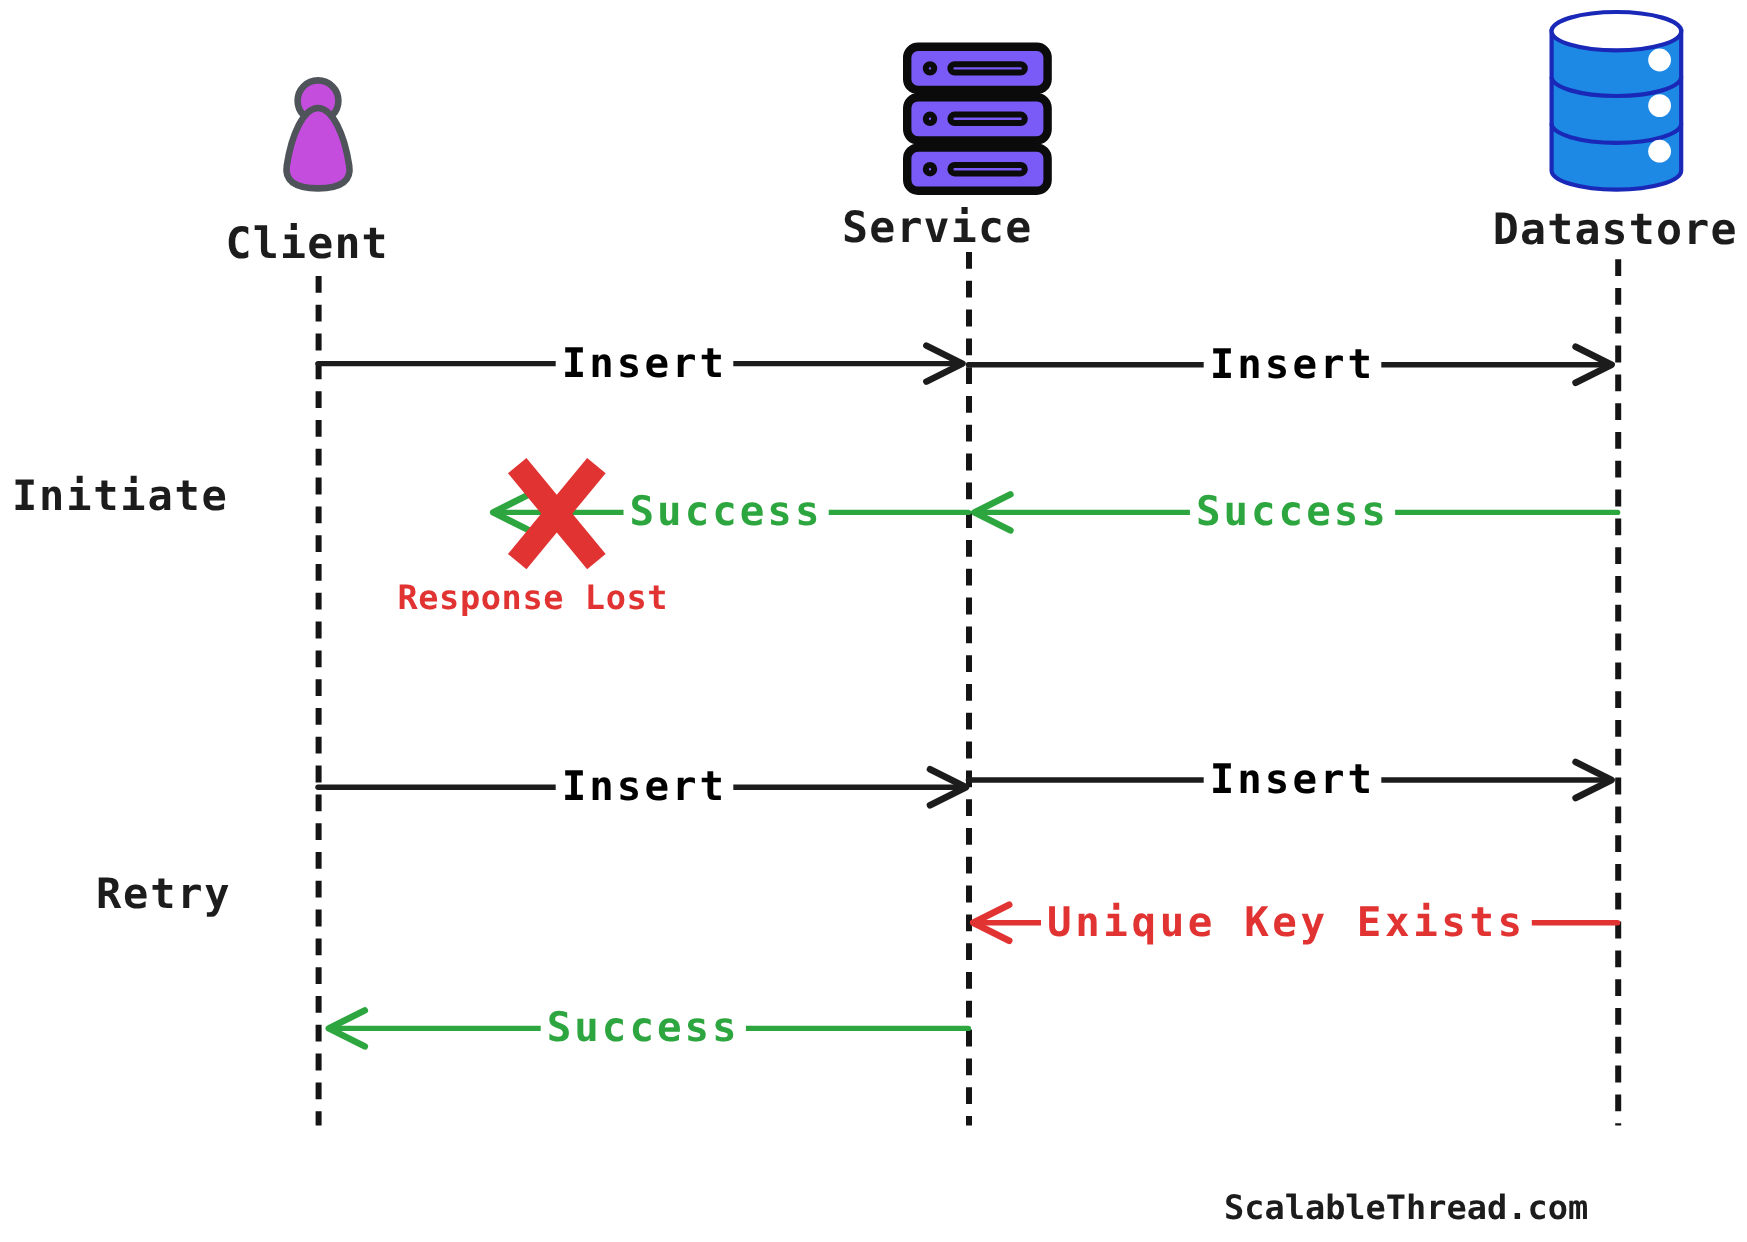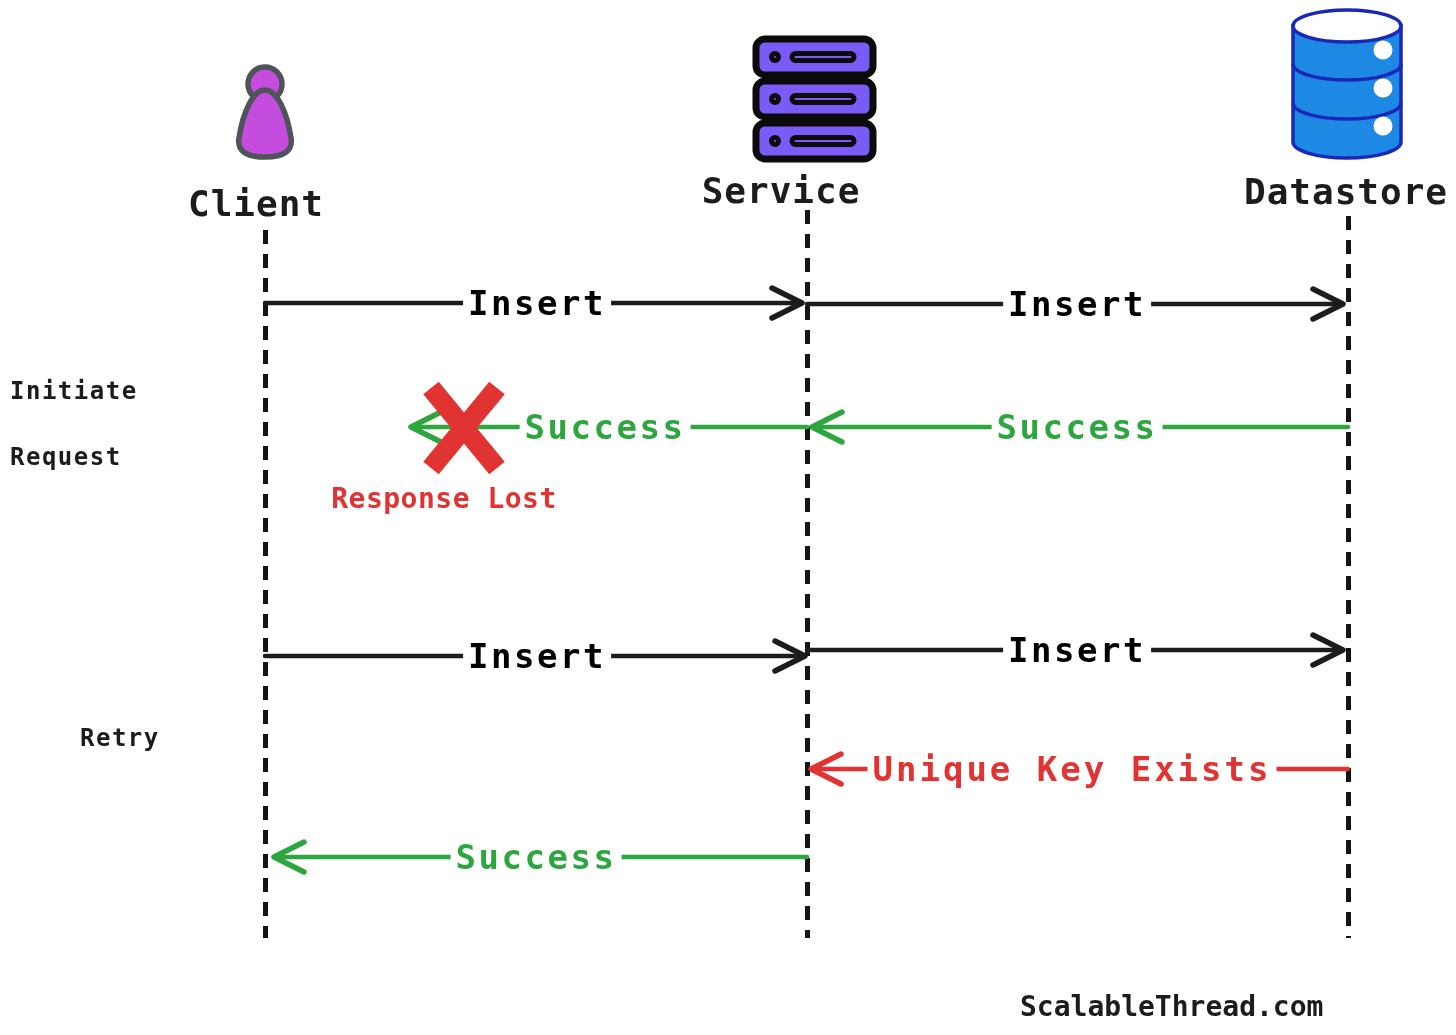--- a/index.html
+++ b/index.html
@@ -7,21 +7,21 @@
        font-family:"DejaVu Sans Mono","Liberation Mono",monospace;color:#1c1c1c;}
   .stage{position:absolute;inset:0;}
   svg.layer{position:absolute;left:0;top:0;}
   .abs{position:absolute;}
   .actor-label{font-size:36px;font-weight:700;letter-spacing:1px;transform:translateX(-50%);white-space:nowrap;}
   .msg-label{font-size:34px;font-weight:700;letter-spacing:2.5px;transform:translate(-50%,-50%);
              background:#ffffff;padding:0 5px;white-space:nowrap;line-height:1.25;}
   .msg-black{color:#000000;}
   .msg-green{color:#2ea63f;text-align:center;}
   .msg-red{color:#e23333;letter-spacing:3px;text-align:center;}
-  .phase-label{font-size:24px;font-weight:700;letter-spacing:1.5px;line-height:1.38;white-space:pre-line;}
+  .phase-label{font-size:35px;font-weight:700;letter-spacing:1.5px;line-height:1.38;white-space:pre-line;}
   .note-red{font-size:28px;font-weight:700;color:#e23333;letter-spacing:0.5px;
             transform:translate(-50%,-50%);white-space:nowrap;}
   .footer{font-size:28px;font-weight:700;letter-spacing:0;white-space:nowrap;}
 </style>
 </head>
 <body>
 
 <div class="stage">
 
   <svg class="layer" width="1456" height="1035" viewBox="0 0 1456 1035">
@@ -108,21 +108,20 @@
     <circle cx="97" cy="80" r="9.5" fill="#ffffff"></circle>
     <circle cx="97" cy="118" r="9.5" fill="#ffffff"></circle>
   </svg>
 
   <div class="abs actor-label" style="left:256px;top:183px;">Client</div>
   <div class="abs actor-label" style="left:781px;top:170px;">Service</div>
   <div class="abs actor-label" style="left:1346px;top:171px;">Datastore</div>
 
   <div class="abs phase-label" style="left:10px;top:342px;">
     <div>Initiate</div>
-    <div>Request</div>
   </div>
   <div class="abs phase-label" style="left:80px;top:722px;">Retry</div>
 
   <div class="abs msg-label msg-black" style="left:537px;top:303px;">Insert</div>
   <div class="abs msg-label msg-black" style="left:1077px;top:304px;">Insert</div>
   <div class="abs msg-label msg-green" style="left:1077px;top:427px;">Success</div>
   <div class="abs msg-label msg-green" style="left:605px;top:427px;">Success</div>
   <div class="abs note-red" style="left:444px;top:498px;">Response Lost</div>
   <div class="abs msg-label msg-black" style="left:537px;top:656px;">Insert</div>
   <div class="abs msg-label msg-black" style="left:1077px;top:650px;">Insert</div>

